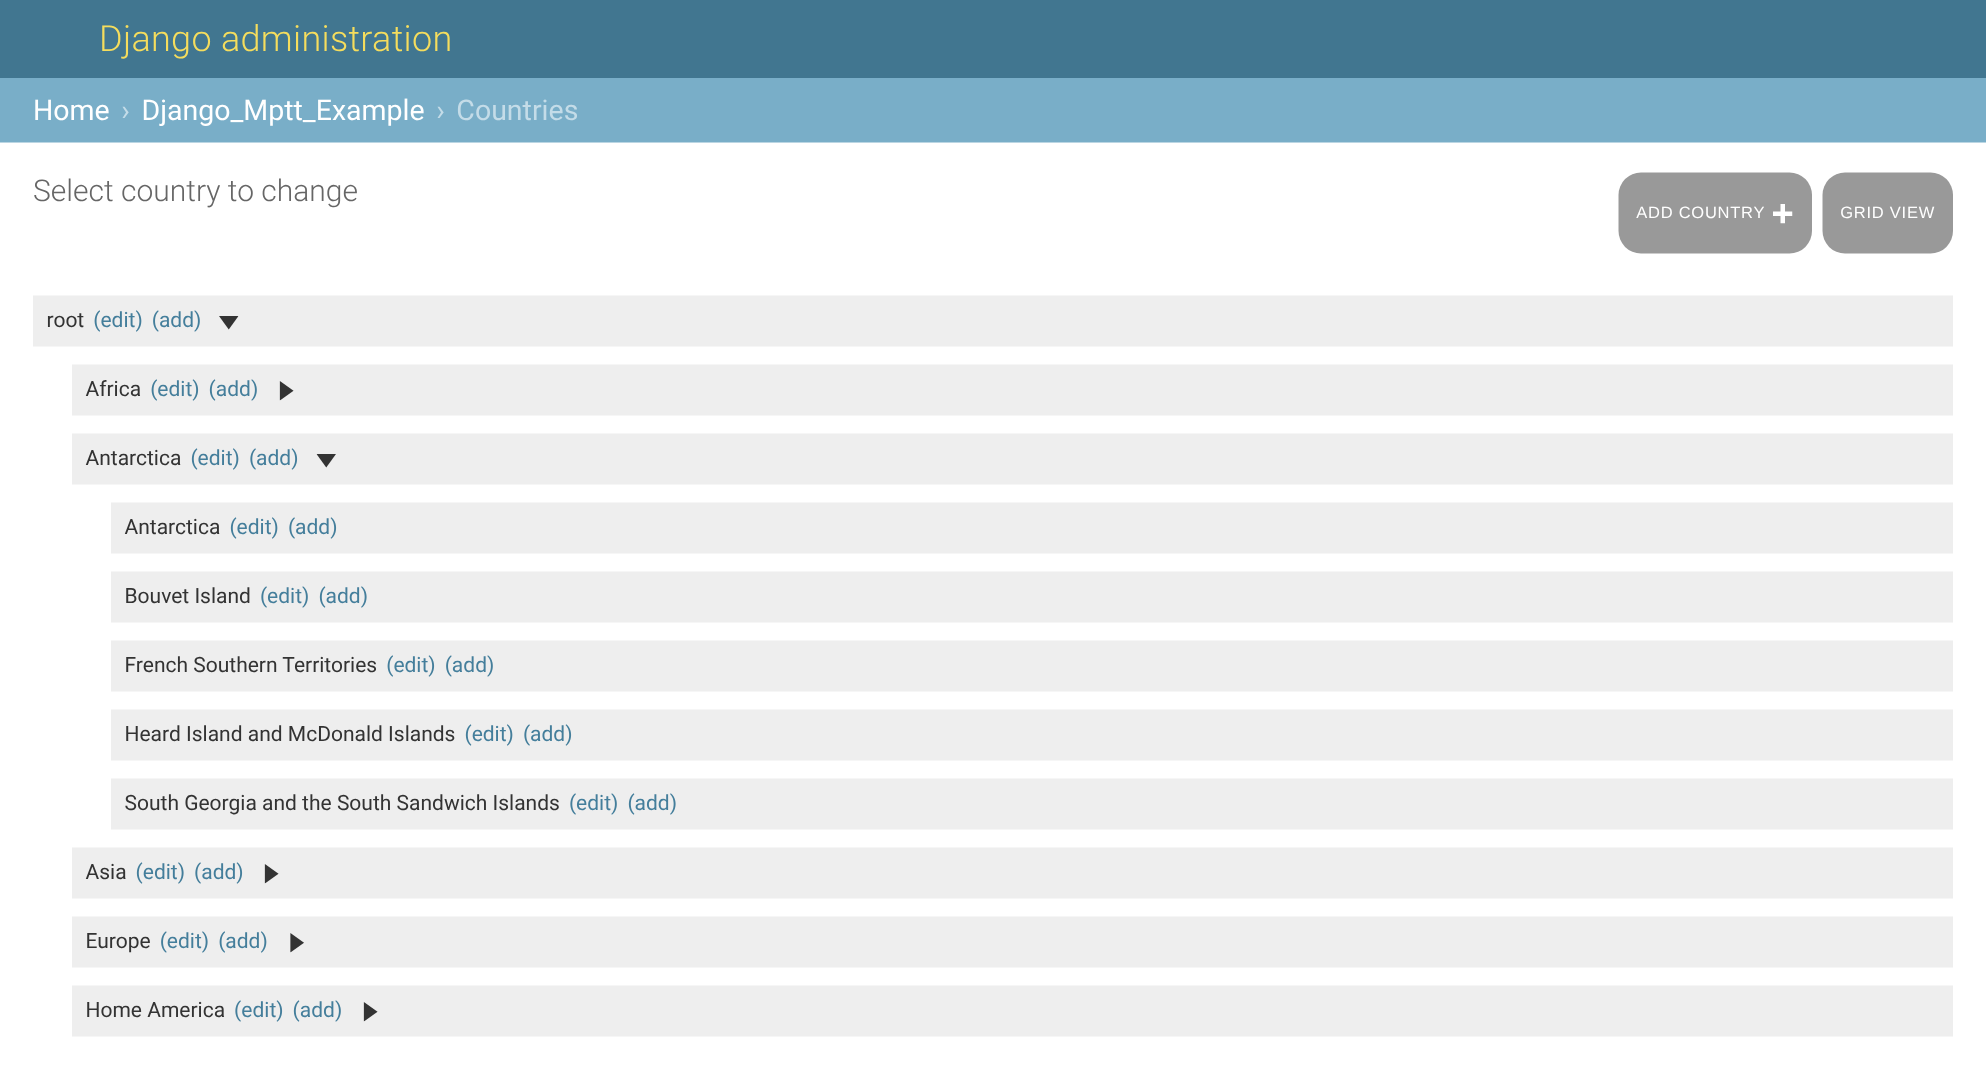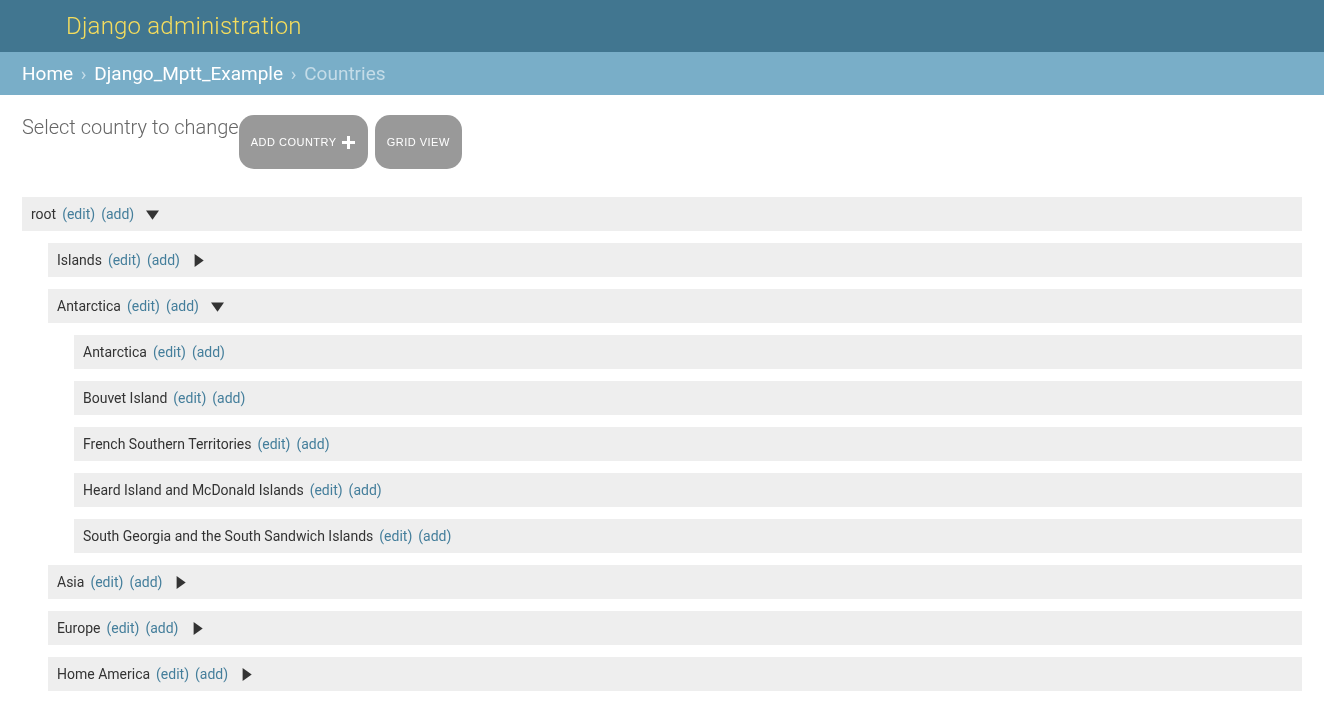--- a/index.html
+++ b/index.html
@@ -47,20 +47,21 @@
       color: #c4dce8;
       font-size: 19px;
     }
     .breadcrumbs a { color: #fff; text-decoration: none; }
     .breadcrumbs .sep { margin: 0 3px; color: #c4dce8; }
     .content {
       padding: 20px 22px;
     }
     .object-tools-row {
       display: flex;
+      justify-content: space-between;
       align-items: flex-start;
       margin-bottom: 28px;
     }
     .page-title {
       font-size: 20px;
       font-weight: 300;
       color: #666;
     }
     .object-tools {
       display: flex;
@@ -174,21 +175,21 @@
           <svg width="13" height="13" viewBox="0 0 10 10">
               <path d="M0 2 L10 2 L5 9 Z"></path>
             </svg>
         </span>
       </div>
 
       <ul class="children">
 
         <li class="tree-node">
           <div class="node-row">
-            <span class="node-name">Islands</span>
+            <span class="node-name">Africa</span>
             <a class="node-action">(edit)</a>
             <a class="node-action">(add)</a>
             <span class="toggle-icon">
               <svg width="13" height="13" viewBox="0 0 10 10">
                   <path d="M2 0 L2 10 L9 5 Z"></path>
                 </svg>
             </span>
           </div>
         </li>
 

